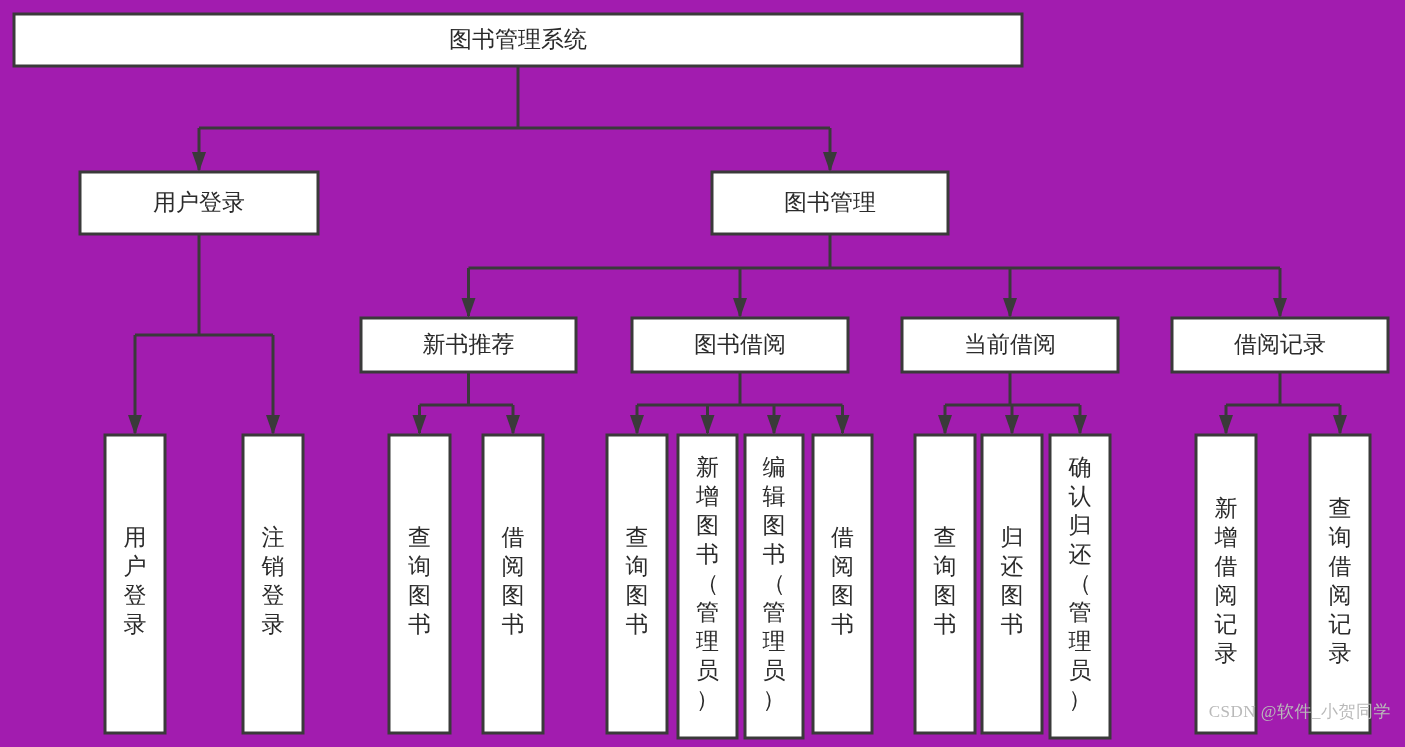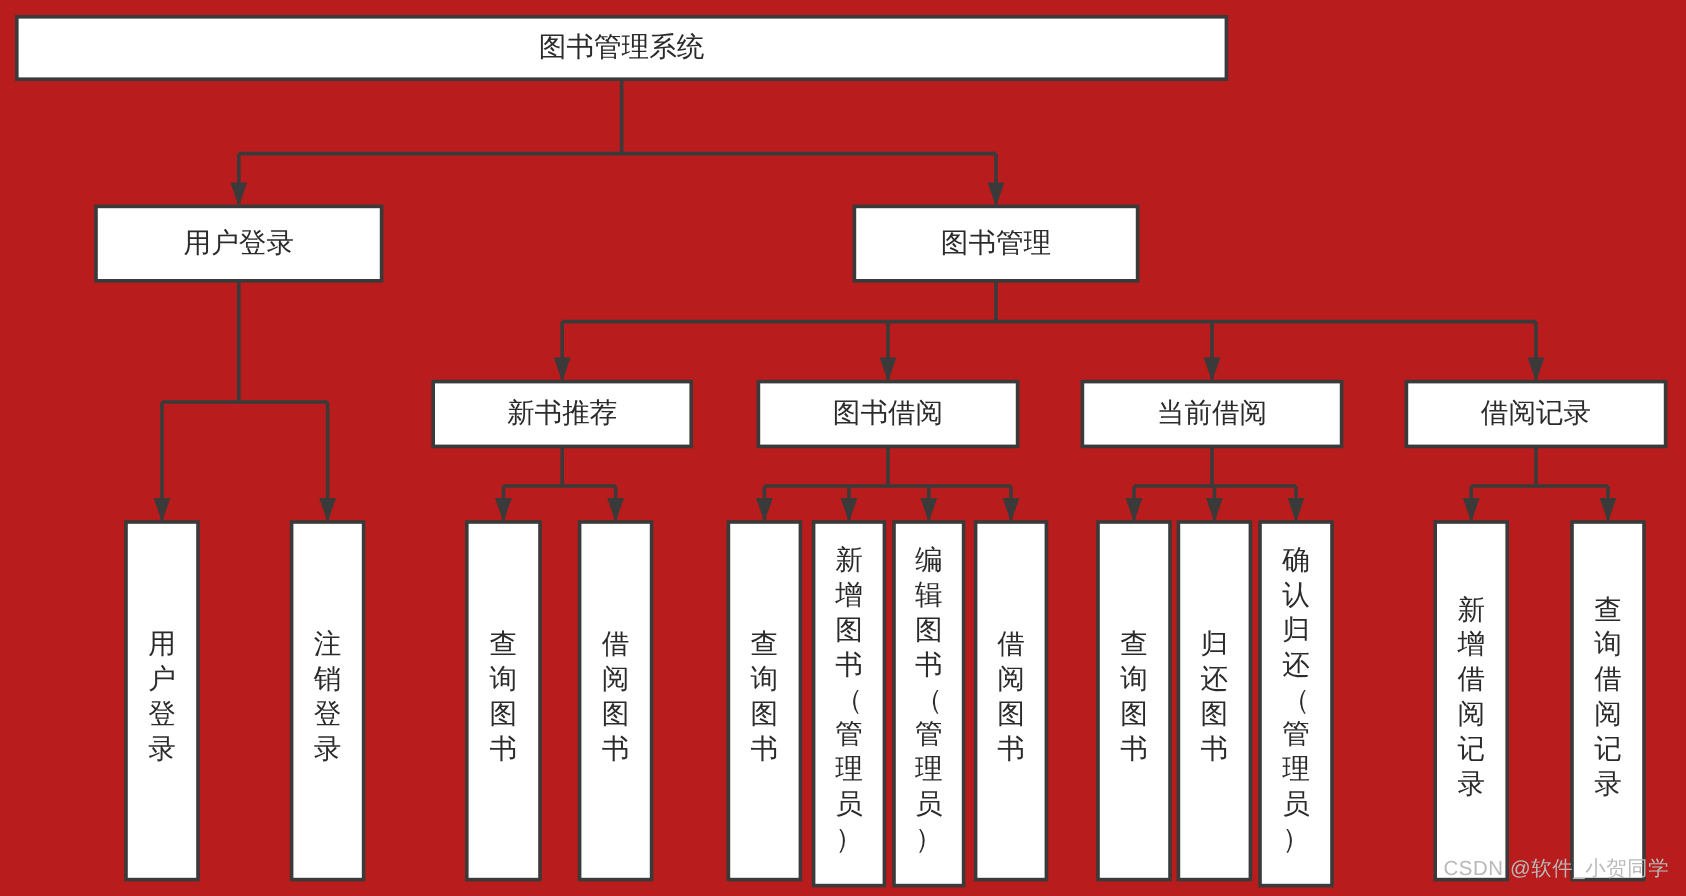--- a/index.html
+++ b/index.html
@@ -7,21 +7,21 @@
     padding: 0;
     background: #ffffff;
   }
   body {
     font-family: "Liberation Sans", "DejaVu Sans", sans-serif;
   }
   #diagram-root {
     position: relative;
     width: 1405px;
     height: 747px;
-    background: #b91c1c;
+    background: #a21caf;
     overflow: hidden;
   }
   svg#flowchart {
     position: absolute;
     top: 0;
     left: 0;
     width: 1405px;
     height: 747px;
   }
   .node-box {
@@ -48,22 +48,22 @@
   }
   .node-label-vertical {
     fill: #2b2b2b;
     font-family: "Liberation Sans", "DejaVu Sans", sans-serif;
     font-size: 23px;
     text-anchor: middle;
   }
   .watermark {
     position: absolute;
     right: 14px;
-    bottom: 12px;
-    font-family: Liberation Sans, sans-serif;
+    bottom: 24px;
+    font-family: Liberation Serif, serif;
     font-size: 17px;
     color: #b9b9b9;
     white-space: nowrap;
     letter-spacing: 0.5px;
   }
 </style>
 </head>
 <body>
 
 <div id="diagram-root">

